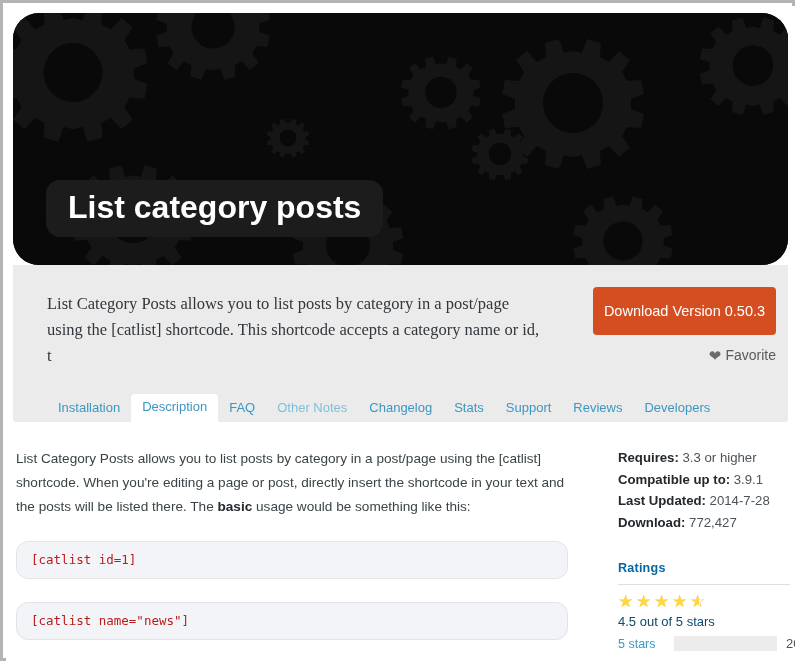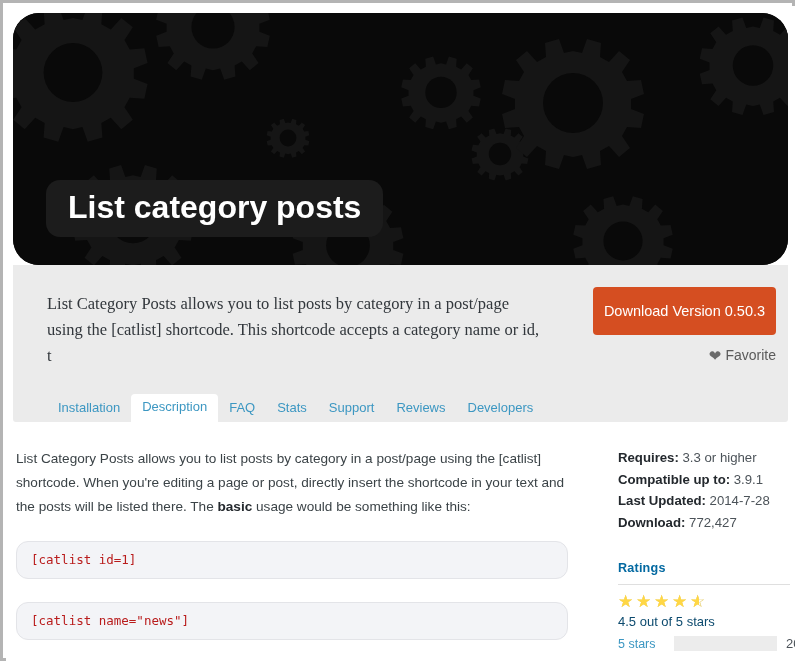--- a/index.html
+++ b/index.html
@@ -357,20 +357,22 @@
     <div id="download-button">Download Version 0.50.3</div>
 
     <div id="favorite-link">
       <span class="heart-icon">❤</span><span>Favorite</span>
     </div>
 
     <div id="tabs">
       <div class="tab">Installation</div>
       <div class="tab active">Description</div>
       <div class="tab">FAQ</div>
+      <div class="tab dim">Other Notes</div>
+      <div class="tab">Changelog</div>
       <div class="tab">Stats</div>
       <div class="tab">Support</div>
       <div class="tab">Reviews</div>
       <div class="tab">Developers</div>
     </div>
   </div>
 
   <div id="content">
 
     <div id="main-col">

